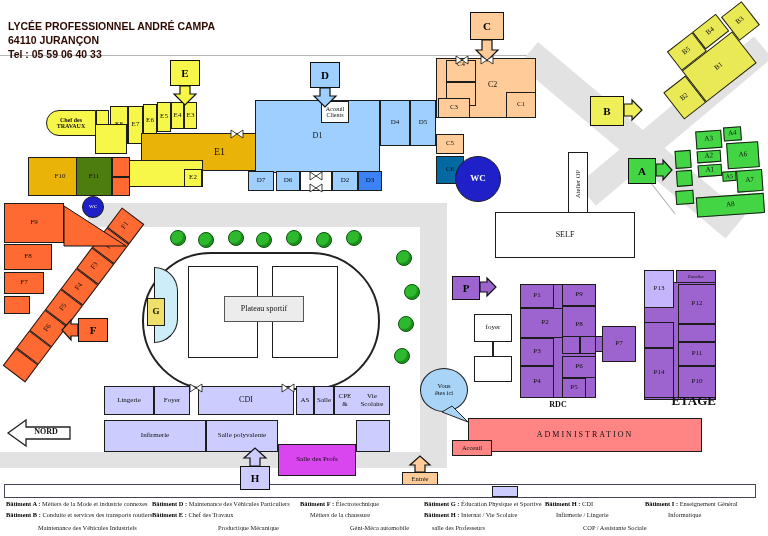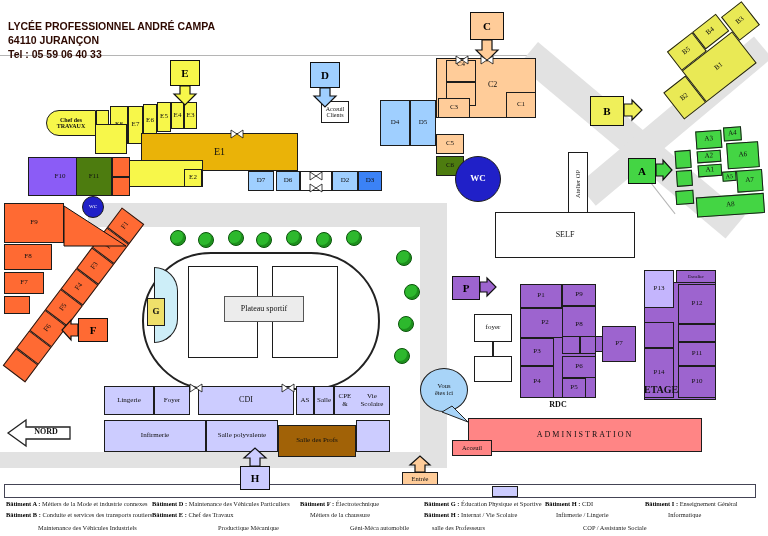--- a/index.html
+++ b/index.html
@@ -55,40 +55,41 @@
   <div class="room z3" style="left:128px;top:106px;width:15px;height:38px;background:#f7f74a">E7</div>
   <div class="room z3" style="left:143px;top:104px;width:14px;height:34px;background:#f7f74a">E6</div>
   <div class="room z3" style="left:157px;top:102px;width:14px;height:30px;background:#f7f74a">E5</div>
   <div class="room z3" style="left:171px;top:102px;width:13px;height:27px;background:#f7f74a">E4</div>
   <div class="room z3" style="left:184px;top:102px;width:13px;height:27px;background:#f7f74a">E3</div>
   <div class="room z3" style="left:95px;top:124px;width:32px;height:30px;background:#f7f74a"></div>
   <div class="room z3" style="left:141px;top:133px;width:157px;height:38px;background:#eab308;font-size:10px">E1</div>
   <div class="room z3" style="left:125px;top:160px;width:78px;height:27px;background:#f7f74a"></div>
   <div class="room z4" style="left:184px;top:169px;width:18px;height:18px;background:#f7f74a">E2</div>
 
+  <div class="room z3" style="left:255px;top:100px;width:125px;height:73px;background:#9fcfff;font-size:8px">D1</div>
   <div class="room z4" style="left:321px;top:101px;width:28px;height:22px;background:#fff;flex-direction:column;font-size:6px">
     <span>Acceuil</span>
     <span>Clients</span>
   </div>
   <div class="room z3" style="left:380px;top:100px;width:30px;height:46px;background:#9fcfff">D4</div>
   <div class="room z3" style="left:410px;top:100px;width:26px;height:46px;background:#9fcfff">D5</div>
   <div class="room z4" style="left:248px;top:171px;width:26px;height:20px;background:#9fcfff">D7</div>
   <div class="room z4" style="left:276px;top:171px;width:24px;height:20px;background:#9fcfff">D6</div>
   <div class="room z4" style="left:300px;top:171px;width:32px;height:20px;background:#fff"></div>
   <div class="room z4" style="left:332px;top:171px;width:26px;height:20px;background:#9fcfff">D2</div>
   <div class="room z4" style="left:358px;top:171px;width:24px;height:20px;background:#3b82f6">D3</div>
 
   <div class="room z3" style="left:436px;top:58px;width:100px;height:60px;background:#ffcc99"></div>
   <div class="room z4" style="left:446px;top:60px;width:30px;height:22px;background:#ffcc99;align-items:flex-start">C4</div>
   <div class="room z4" style="left:446px;top:82px;width:30px;height:24px;background:#ffcc99"></div>
   <div class="lbl z4" style="left:488px;top:80px;font-size:8px">C2</div>
   <div class="room z4" style="left:506px;top:92px;width:30px;height:26px;background:#ffcc99">C1</div>
   <div class="room z4" style="left:438px;top:98px;width:32px;height:20px;background:#ffcc99">C3</div>
   <div class="room z3" style="left:436px;top:134px;width:28px;height:20px;background:#ffcc99">C5</div>
-  <div class="room z3" style="left:436px;top:156px;width:28px;height:20px;background:#4d7c0f">C6</div>
+  <div class="room z3" style="left:436px;top:156px;width:28px;height:28px;background:#0369a1">C6</div>
 
   <div class="z3" style="position:absolute;left:652px;top:26px;width:118px;height:64px;transform:rotate(-38deg)">
     <div class="room" style="left:0;top:30px;width:28px;height:34px;background:#e9e955">B2</div>
     <div class="room" style="left:28px;top:24px;width:64px;height:40px;background:#e9e955">B1</div>
     <div class="room" style="left:28px;top:0;width:32px;height:24px;background:#e9e955">B5</div>
     <div class="room" style="left:60px;top:0;width:30px;height:22px;background:#e9e955">B4</div>
     <div class="room" style="left:92px;top:6px;width:26px;height:30px;background:#e9e955">B3</div>
   </div>
 
   <div class="z3" style="position:absolute;left:672px;top:124px;width:92px;height:94px;transform:rotate(-4deg)">
@@ -98,21 +99,21 @@
     <div class="room" style="left:26px;top:6px;width:26px;height:18px;background:#44d544">A3</div>
     <div class="room" style="left:54px;top:4px;width:18px;height:14px;background:#44d544">A4</div>
     <div class="room" style="left:26px;top:26px;width:24px;height:12px;background:#44d544">A2</div>
     <div class="room" style="left:26px;top:40px;width:24px;height:12px;background:#44d544">A1</div>
     <div class="room" style="left:56px;top:20px;width:32px;height:26px;background:#44d544">A6</div>
     <div class="room" style="left:50px;top:48px;width:14px;height:10px;background:#44d544;font-size:6px">A5</div>
     <div class="room" style="left:64px;top:48px;width:26px;height:22px;background:#44d544">A7</div>
     <div class="room" style="left:22px;top:72px;width:68px;height:20px;background:#44d544">A8</div>
   </div>
 
-  <div class="room z3" style="left:28px;top:157px;width:64px;height:39px;background:#8b5cf6">F10</div>
+  <div class="room z3" style="left:28px;top:157px;width:64px;height:39px;background:#eab308">F10</div>
   <div class="room z3" style="left:76px;top:157px;width:36px;height:39px;background:#4d7c0f">F11</div>
   <div class="room z3" style="left:112px;top:157px;width:18px;height:20px;background:#ff6a33"></div>
   <div class="room z3" style="left:112px;top:177px;width:18px;height:19px;background:#ff6a33"></div>
   <div class="room z3" style="left:4px;top:203px;width:60px;height:40px;background:#ff6a33">F9</div>
   <div class="room z3" style="left:4px;top:244px;width:48px;height:26px;background:#ff6a33">F8</div>
   <div class="room z3" style="left:4px;top:272px;width:40px;height:22px;background:#ff6a33">F7</div>
   <div class="room z3" style="left:4px;top:296px;width:26px;height:18px;background:#ff6a33"></div>
 
   <div class="z3" style="position:absolute;left:16px;top:348px;width:176px;height:28px;transform:rotate(-53deg);transform-origin:0 0">
     <div class="room" style="left:-22px;top:0;width:22px;height:28px;background:#ff6a33"></div>
@@ -147,25 +148,25 @@
   <div class="room z3" style="left:154px;top:386px;width:36px;height:29px;background:#ccccff">Foyer</div>
   <div class="room z3" style="left:198px;top:386px;width:96px;height:29px;background:#ccccff;font-size:8px">CDI</div>
   <div class="room z3" style="left:296px;top:386px;width:18px;height:29px;background:#ccccff">AS</div>
   <div class="room z3" style="left:314px;top:386px;width:20px;height:29px;background:#ccccff">Salle</div>
   <div class="room z3" style="left:334px;top:386px;width:56px;height:29px;background:#ccccff;flex-direction:row">
     <span>CPE &amp;</span>
     <span>Vie Scolaire</span>
   </div>
   <div class="room z3" style="left:104px;top:420px;width:102px;height:32px;background:#ccccff">Infirmerie</div>
   <div class="room z3" style="left:206px;top:420px;width:72px;height:32px;background:#ccccff">Salle polyvalente</div>
-  <div class="room z3" style="left:278px;top:425px;width:78px;height:32px;background:#a16207">Salle des Profs</div>
+  <div class="room z3" style="left:278px;top:444px;width:78px;height:32px;background:#d946ef">Salle des Profs</div>
   <div class="room z3" style="left:356px;top:420px;width:34px;height:32px;background:#ccccff"></div>
 
   <div class="room z3" style="left:520px;top:284px;width:76px;height:114px;background:#9d64cf"></div>
-  <div class="room z4" style="left:520px;top:284px;width:42px;height:24px;background:#9d64cf">P1</div>
+  <div class="room z4" style="left:520px;top:284px;width:34px;height:24px;background:#9d64cf">P1</div>
   <div class="room z4" style="left:520px;top:308px;width:50px;height:30px;background:#9d64cf">P2</div>
   <div class="room z4" style="left:520px;top:338px;width:34px;height:28px;background:#9d64cf">P3</div>
   <div class="room z4" style="left:520px;top:366px;width:34px;height:32px;background:#9d64cf">P4</div>
   <div class="room z4" style="left:562px;top:284px;width:34px;height:22px;background:#9d64cf">P9</div>
   <div class="room z4" style="left:562px;top:306px;width:34px;height:38px;background:#9d64cf">P8</div>
   <div class="room z4" style="left:562px;top:336px;width:18px;height:18px;background:#9d64cf"></div>
   <div class="room z4" style="left:580px;top:336px;width:16px;height:18px;background:#9d64cf"></div>
   <div class="room z4" style="left:562px;top:356px;width:34px;height:22px;background:#9d64cf">P6</div>
   <div class="room z4" style="left:562px;top:378px;width:24px;height:20px;background:#9d64cf">P5</div>
   <div class="room z3" style="left:594px;top:336px;width:10px;height:16px;background:#9d64cf"></div>
@@ -174,21 +175,21 @@
 
   <div class="room z3" style="left:676px;top:270px;width:40px;height:13px;background:#9d64cf;font-size:5px">Escalier</div>
   <div class="room z3" style="left:644px;top:282px;width:72px;height:118px;background:#9d64cf"></div>
   <div class="room z4" style="left:644px;top:270px;width:30px;height:38px;background:#c4b5fd">P13</div>
   <div class="room z4" style="left:644px;top:322px;width:30px;height:26px;background:#9d64cf"></div>
   <div class="room z4" style="left:644px;top:348px;width:30px;height:50px;background:#9d64cf">P14</div>
   <div class="room z4" style="left:678px;top:284px;width:38px;height:40px;background:#9d64cf">P12</div>
   <div class="room z4" style="left:678px;top:324px;width:38px;height:18px;background:#9d64cf"></div>
   <div class="room z4" style="left:678px;top:342px;width:38px;height:24px;background:#9d64cf">P11</div>
   <div class="room z4" style="left:678px;top:366px;width:38px;height:32px;background:#9d64cf">P10</div>
-  <div class="lbl z4" style="left:644px;top:384px;width:72px;text-align:left;font-size:10px;font-weight:700">ETAGE</div>
+  <div class="lbl z4" style="left:644px;top:393px;width:72px;text-align:right;font-size:13px;font-weight:700">ETAGE</div>
 
   <div class="room z3" style="left:468px;top:418px;width:234px;height:34px;background:#ff8585;font-size:8px;letter-spacing:2px">ADMINISTRATION</div>
   <div class="room z4" style="left:452px;top:440px;width:40px;height:16px;background:#ff8585;font-size:6.5px">Acceuil</div>
 
   <div class="room z4" style="left:420px;top:368px;width:48px;height:44px;border-radius:50%;background:#a8d4f8;flex-direction:column;font-size:6.5px">
     <span>Vous</span>
     <span>êtes ici</span>
   </div>
 
   <div class="marker" style="left:170px;top:60px;width:30px;height:26px;background:#f7f74a">E</div>

